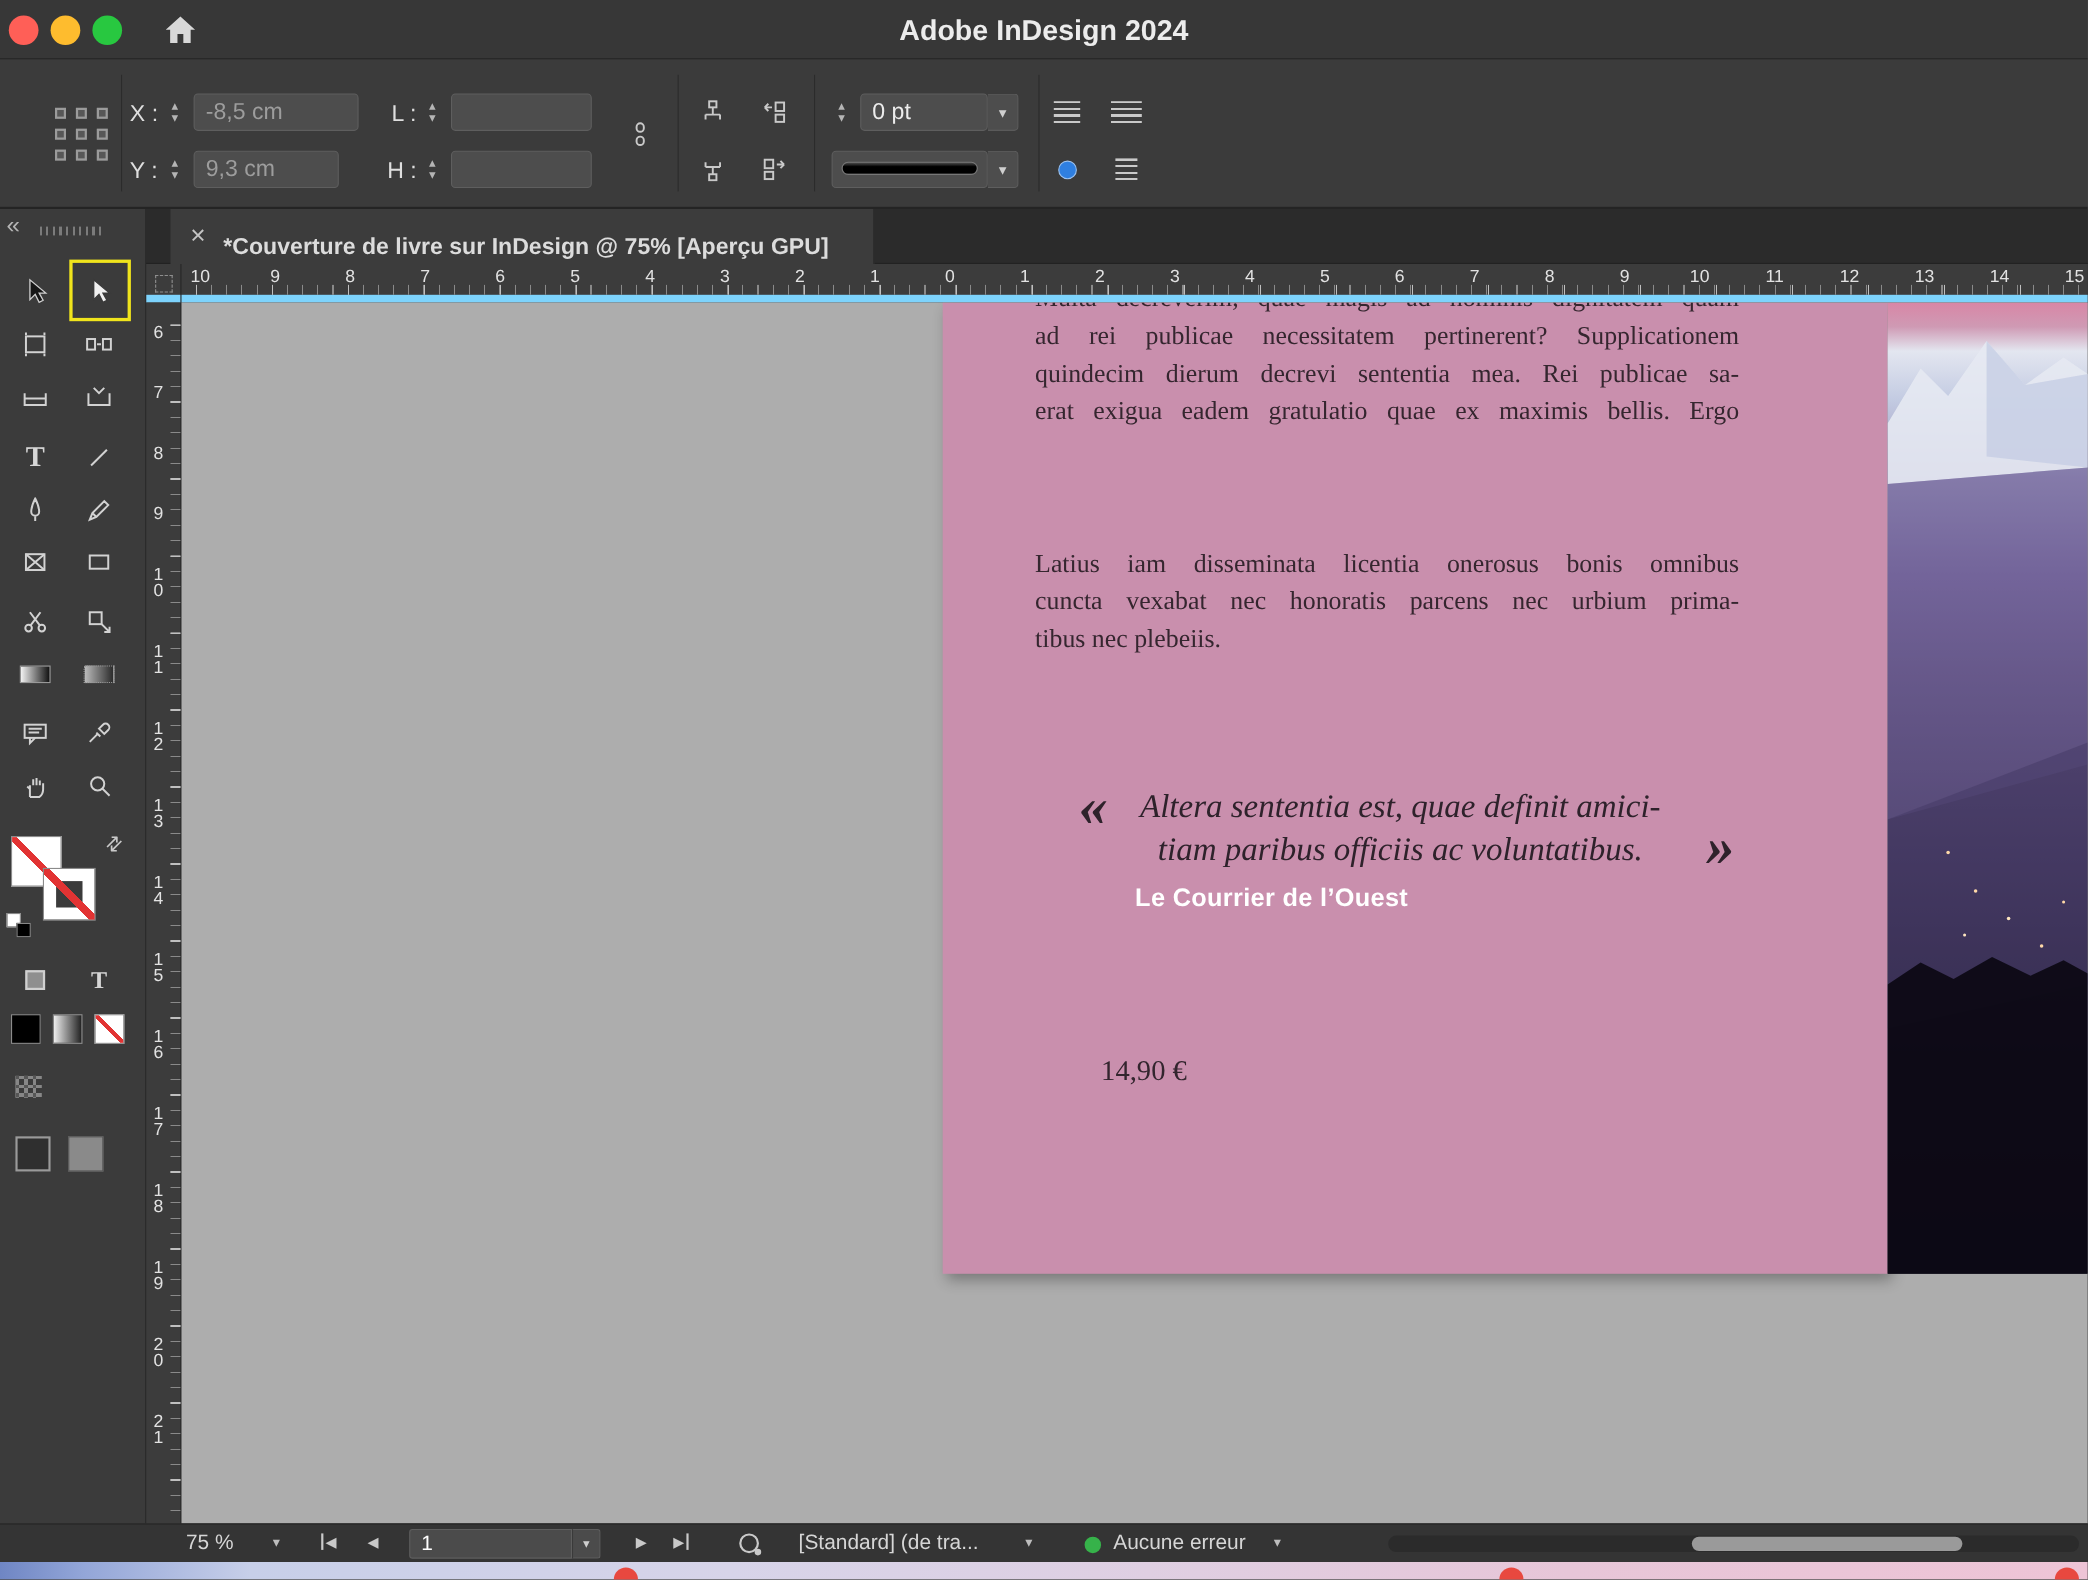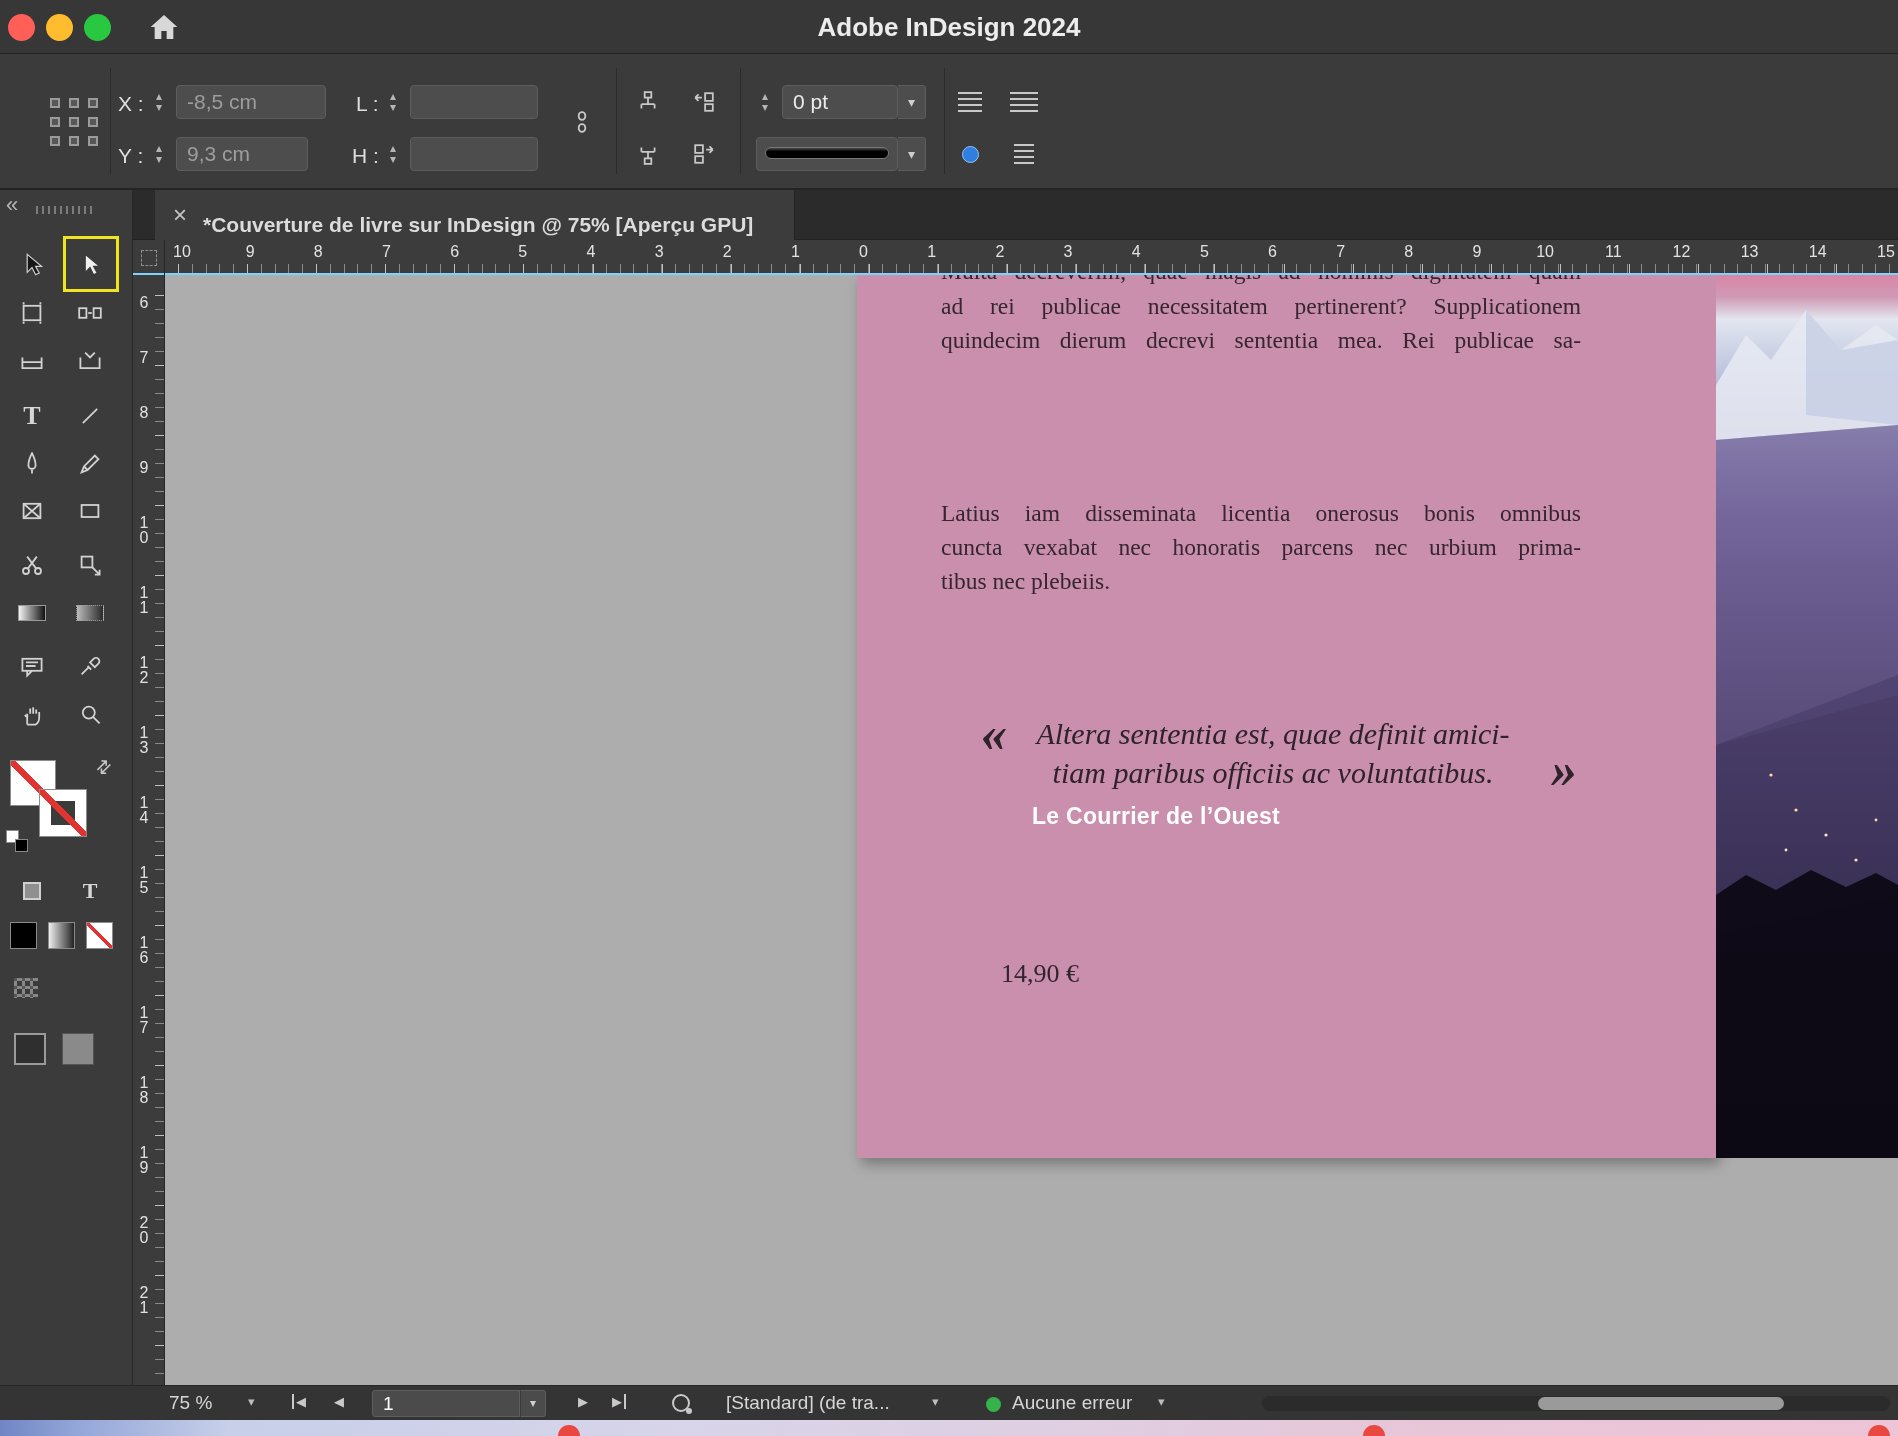--- a/index.html
+++ b/index.html
@@ -87,21 +87,21 @@
   
   .tabbar { position:absolute; left:133px; top:0; right:0; height:50px; background:#2b2b2b;
     border-bottom:1px solid #222; }
   .doc-tab { position:absolute; left:22px; top:0; width:640px; height:50px; background:#3c3c3c;
     border-right:1px solid #252525; display:flex; align-items:center; cursor:pointer; }
   .tab-close { color:#c4c4c4; font-size:24px; margin:0 16px 0 18px; cursor:pointer; }
   .tab-title { color:#dcdcdc; font-size:21px; font-weight:bold; white-space:nowrap;margin-top:20px; }
 
   
   .hruler { position:absolute; left:133px; top:50px; right:0; height:35px; background:#3c3c3c;
-    border-bottom:2px solid #7dd3fc; cursor:pointer; }
+    border-bottom:7px solid #7dd3fc; cursor:pointer; }
   .hruler::after { content:""; position:absolute; left:45px; right:0; bottom:0; height:9px;
     background:repeating-linear-gradient(90deg,#c0c0c0 0 1px,transparent 1px 69.1px),
                repeating-linear-gradient(90deg,#8a8a8a 0 1px,transparent 1px 13.8px); }
   .ruler-corner { position:absolute; left:0; top:0; width:32px; height:35px;
     border-right:1px solid #262626; display:flex; align-items:center; justify-content:center; }
   .ruler-corner div { width:16px; height:16px; border:1px dashed #8f8f8f; }
   .hnums { position:absolute; left:37px; right:0; top:3px; display:flex;
     justify-content:space-between; }
   .hnum { width:24px; text-align:center; color:#e2e2e2; font-size:16px; }
   .vruler { position:absolute; left:133px; top:85px; width:32px; height:1110px; background:#3c3c3c;
@@ -561,20 +561,21 @@
 
     <div class="page">
 
       <div class="clip-line">
         <div class="jline">Multa decreverim, quae magis ad hominis dignitatem quam</div>
       </div>
 
       <div class="body-block" style="left:84px;top:14px">
         <div class="jline">ad rei publicae necessitatem pertinerent? Supplicationem</div>
         <div class="jline">quindecim dierum decrevi sententia mea. Rei publicae sa-</div>
+        <div class="jline">erat exigua eadem gratulatio quae ex maximis bellis. Ergo</div>
       </div>
 
       <div class="body-block" style="left:84px;top:221px">
         <div class="jline">Latius iam disseminata licentia onerosus bonis omnibus</div>
         <div class="jline">cuncta vexabat nec honoratis parcens nec urbium prima-</div>
         <div class="jline last">tibus nec plebeiis.</div>
       </div>
 
       <div class="quote-block">
         <span class="guillemet g-open">«</span>

